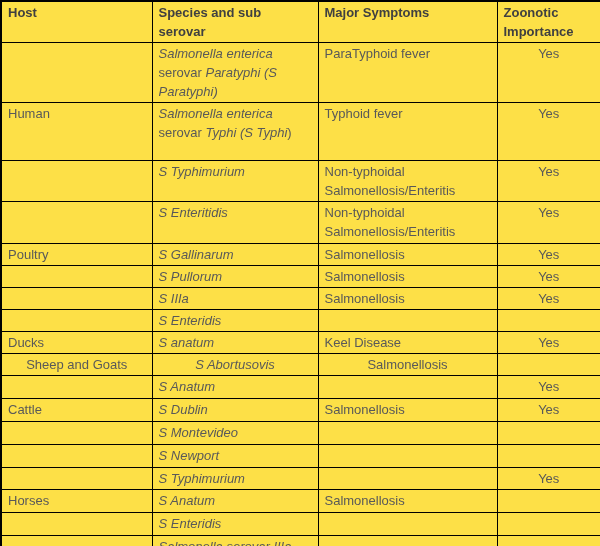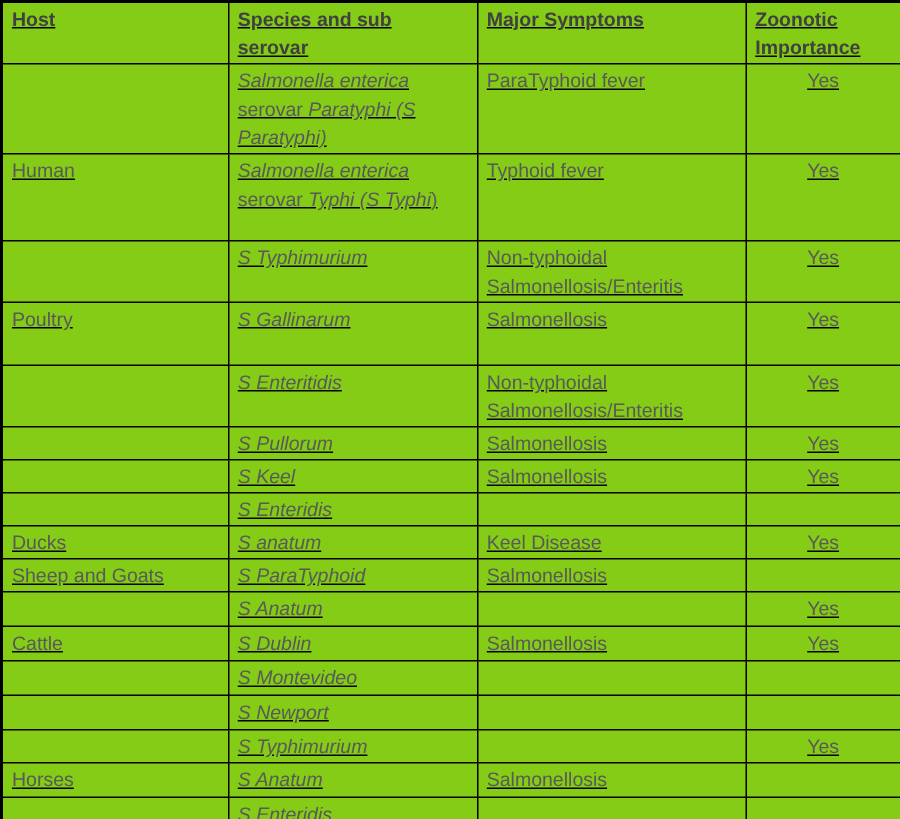--- a/index.html
+++ b/index.html
@@ -1,22 +1,21 @@
 <!DOCTYPE html>
 <html><head>
 <meta charset="utf-8">
 <style>
   html, body { margin: 0; padding: 0; background: #ffffff; }
   .page {
     width: 600px;
     height: 546px;
-    background: #84cc16;
+    background: #fde047;
     box-sizing: border-box;
     font-family: "Liberation Sans", sans-serif;
-    text-decoration: underline;
   }
   table.doc-table {
     border-collapse: collapse;
     table-layout: fixed;
     width: 600px;
     font-size: 13px;
     line-height: 19px;
     color: #595959;
     border: 2px solid #000000;
   }
@@ -38,21 +37,21 @@
   thead tr { height: 39px; }
   tbody tr:nth-child(1)  { height: 48px; }
   tbody tr:nth-child(2)  { height: 58px; }
   tbody tr:nth-child(3)  { height: 39px; }
   tbody tr:nth-child(4)  { height: 42px; }
   tbody tr:nth-child(5)  { height: 22px; }
   tbody tr:nth-child(6)  { height: 20px; }
   tbody tr:nth-child(7)  { height: 19px; }
   tbody tr:nth-child(8)  { height: 19px; }
   tbody tr:nth-child(9)  { height: 22px; }
-  tbody tr:nth-child(10) { height: 22px; }
+  tbody tr:nth-child(10) { height: 22px; text-align: center; }
   tbody tr:nth-child(11) { height: 23px; }
   tbody tr:nth-child(12) { height: 23px; }
   tbody tr:nth-child(13) { height: 23px; }
   tbody tr:nth-child(14) { height: 23px; padding-left: 24px; }
   tbody tr:nth-child(15) { height: 22px; }
   tbody tr:nth-child(16) { height: 23px; }
   tbody tr:nth-child(17) { height: 23px; }
   tbody tr:nth-child(18) { height: 36px; }
 </style>
 </head>
@@ -87,58 +86,58 @@
           <td class="symptoms">Typhoid fever</td>
           <td class="zoonotic">Yes</td>
         </tr>
         <tr>
           <td class="host"></td>
           <td class="species"><span class="it">S Typhimurium</span></td>
           <td class="symptoms">Non-typhoidal Salmonellosis/Enteritis</td>
           <td class="zoonotic">Yes</td>
         </tr>
         <tr>
+          <td class="host"></td>
+          <td class="species"><span class="it">S Enteritidis</span></td>
+          <td class="symptoms">Non-typhoidal Salmonellosis/Enteritis</td>
+          <td class="zoonotic">Yes</td>
+        </tr>
+        <tr>
           <td class="host">Poultry</td>
           <td class="species"><span class="it">S Gallinarum</span></td>
           <td class="symptoms">Salmonellosis</td>
-          <td class="zoonotic">Yes</td>
-        </tr>
-        <tr>
-          <td class="host"></td>
-          <td class="species"><span class="it">S Enteritidis</span></td>
-          <td class="symptoms">Non-typhoidal Salmonellosis/Enteritis</td>
           <td class="zoonotic">Yes</td>
         </tr>
         <tr>
           <td class="host"></td>
           <td class="species"><span class="it">S Pullorum</span></td>
           <td class="symptoms">Salmonellosis</td>
           <td class="zoonotic">Yes</td>
         </tr>
         <tr>
           <td class="host"></td>
-          <td class="species"><span class="it">S Keel</span></td>
+          <td class="species"><span class="it">S IIIa</span></td>
           <td class="symptoms">Salmonellosis</td>
           <td class="zoonotic">Yes</td>
         </tr>
         <tr>
           <td class="host"></td>
           <td class="species"><span class="it">S Enteridis</span></td>
           <td class="symptoms"></td>
           <td class="zoonotic"></td>
         </tr>
         <tr>
           <td class="host">Ducks</td>
           <td class="species"><span class="it">S anatum</span></td>
           <td class="symptoms">Keel Disease</td>
           <td class="zoonotic">Yes</td>
         </tr>
         <tr>
           <td class="host">Sheep and Goats</td>
-          <td class="species"><span class="it">S ParaTyphoid</span></td>
+          <td class="species"><span class="it">S Abortusovis</span></td>
           <td class="symptoms">Salmonellosis</td>
           <td class="zoonotic"></td>
         </tr>
         <tr>
           <td class="host"></td>
           <td class="species"><span class="it">S Anatum</span></td>
           <td class="symptoms"></td>
           <td class="zoonotic">Yes</td>
         </tr>
         <tr>

